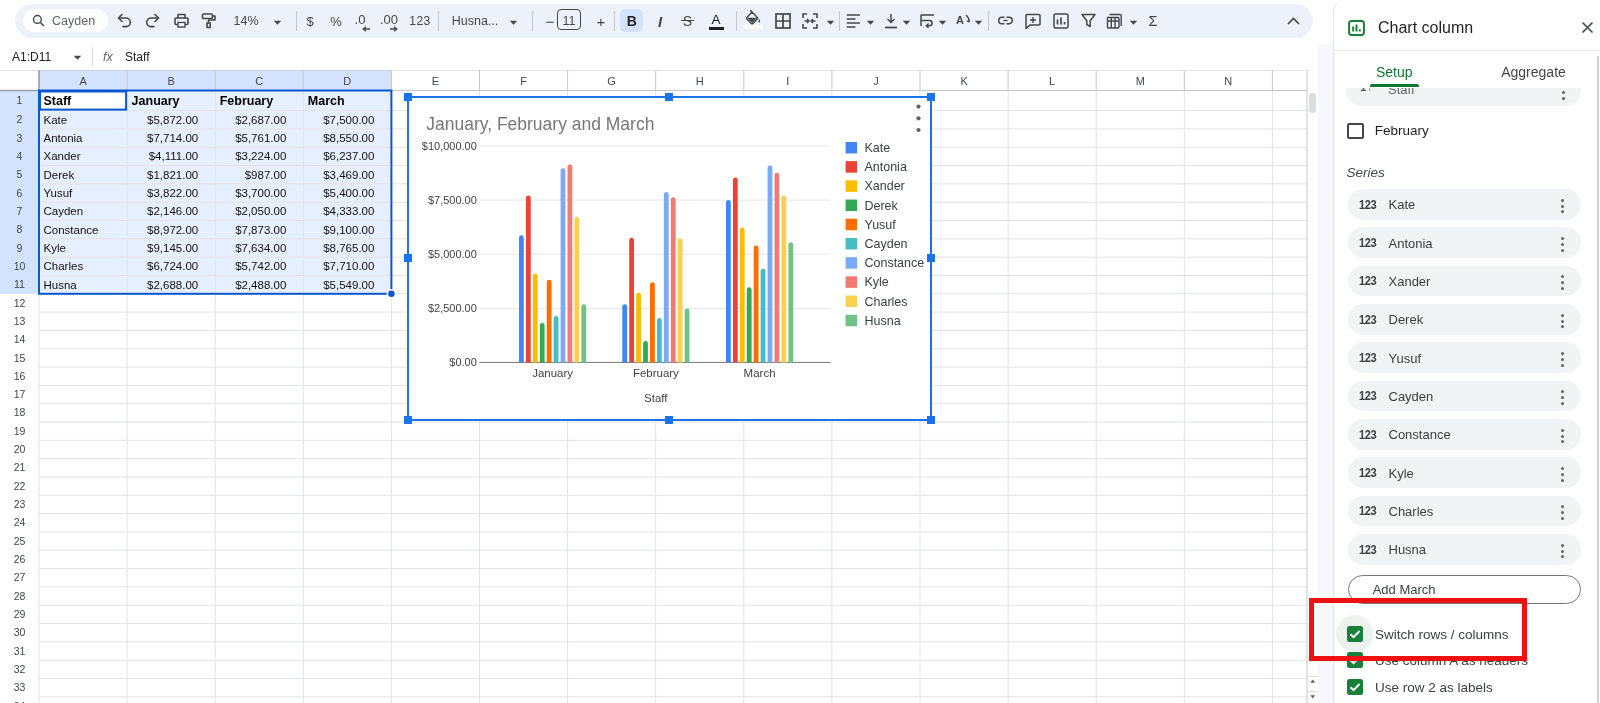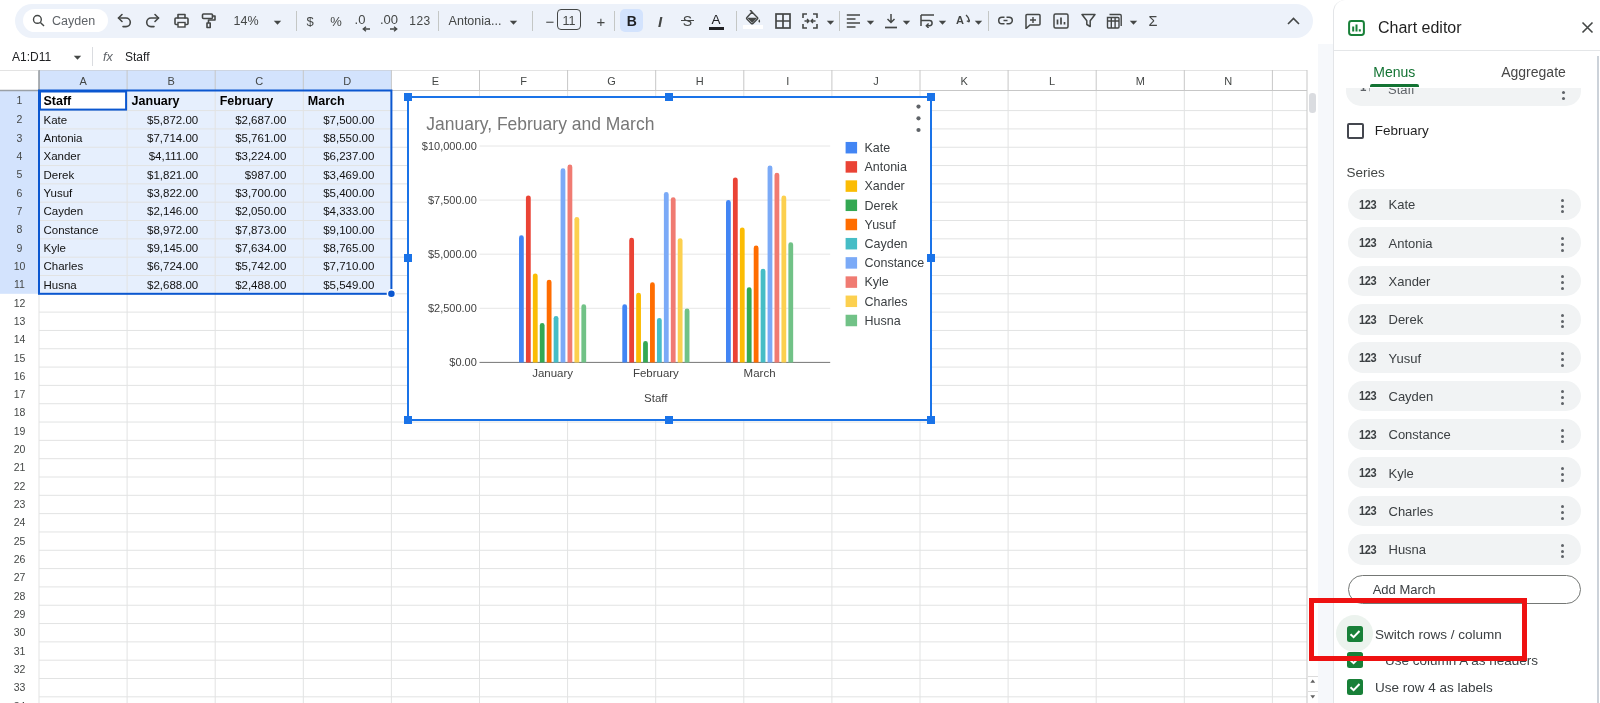--- a/index.html
+++ b/index.html
@@ -44,21 +44,21 @@
 <div class="tx" style="left:360px;top:19px;font-size:13px;color:#444746;font-weight:500;transform:translate(-50%,-50%);">.0</div>
 <svg class="abs" style="left:361px;top:25.5px" width="10" height="7" viewBox="0 0 10 7">
     <path d="M9 3 H2.5 M5 0.7 L2.2 3 L5 5.3" fill="none" stroke="#444746" stroke-width="1.3"></path>
   </svg>
 <div class="tx" style="left:389px;top:19px;font-size:13px;color:#444746;font-weight:500;transform:translate(-50%,-50%);">.00</div>
 <svg class="abs" style="left:389px;top:25.5px" width="10" height="7" viewBox="0 0 10 7">
     <path d="M1 3 H7.5 M5 0.7 L7.8 3 L5 5.3" fill="none" stroke="#444746" stroke-width="1.3"></path>
   </svg>
 <div class="tx" style="left:420px;top:21px;font-size:12px;color:#444746;font-weight:500;transform:translate(-50%,-50%);letter-spacing:0.5px;">123</div>
 <div class="abs" style="left:438px;top:11px;width:1px;height:20px;background:#c4c7c5;"></div>
-<div class="tx" style="left:475px;top:21px;font-size:12.5px;color:#444746;font-weight:400;transform:translate(-50%,-50%);">Antonia...</div>
+<div class="tx" style="left:475px;top:21px;font-size:12.5px;color:#444746;font-weight:400;transform:translate(-50%,-50%);">Husna...</div>
 <svg class="abs" style="left:508.5px;top:19.5px" width="9" height="6" viewBox="0 0 9 6">
     <path d="M0.8 0.8 L4.5 4.8 L8.2 0.8 Z" fill="#444746"></path>
   </svg>
 <div class="abs" style="left:531.5px;top:11px;width:1px;height:20px;background:#c4c7c5;"></div>
 <div class="tx" style="left:550px;top:21px;font-size:15px;color:#444746;font-weight:400;transform:translate(-50%,-50%);">−</div>
 <div class="abs" style="left:557px;top:9px;width:24px;height:21px;border:1.5px solid #444746;border-radius:4px;box-sizing:border-box;"></div>
 <div class="tx" style="left:569px;top:21px;font-size:12.5px;color:#444746;font-weight:400;transform:translate(-50%,-50%);">11</div>
 <div class="tx" style="left:601px;top:21px;font-size:15px;color:#444746;font-weight:400;transform:translate(-50%,-50%);">+</div>
 <div class="abs" style="left:614px;top:11px;width:1px;height:20px;background:#c4c7c5;"></div>
 <div class="abs" style="left:620px;top:9px;width:23px;height:23px;background:#d3e3fd;border-radius:5px;"></div>
@@ -345,37 +345,37 @@
   </svg>
 <svg class="abs" style="left:1310px;top:694.5px" width="5.5" height="4" viewBox="0 0 5.5 4">
     <path d="M0.3 0.3 L2.75 3.6 L5.2 0.3 Z" fill="#616161"></path>
   </svg>
 <div class="abs" style="left:1317.5px;top:44px;width:15px;height:659px;background:#f6f8fb;"></div>
 <div class="abs" style="left:1332.5px;top:0;width:267.5px;height:703px;background:#fff;border-left:1px solid #e3e5e8;box-sizing:border-box;border-top-left-radius:12px;"></div>
 <svg class="abs" style="left:1348px;top:19.5px" width="17" height="16" viewBox="0 0 17 16">
     <rect x="1.1" y="1.1" width="14.8" height="13.8" rx="2.4" fill="none" stroke="#188038" stroke-width="2"></rect>
     <path d="M5.2 11.5 V6.5 M8.5 11.5 V4.5 M11.8 11.5 V9.2" stroke="#188038" stroke-width="2"></path>
   </svg>
-<div class="tx" style="left:1378px;top:19px;font-size:16px;color:#1f1f1f;">Chart editor</div>
+<div class="tx" style="left:1378px;top:19px;font-size:16px;color:#1f1f1f;">Chart column</div>
 <svg class="abs" style="left:1580.5px;top:21px" width="13" height="13" viewBox="0 0 13 13">
     <path d="M1.5 1.5 L11.5 11.5 M11.5 1.5 L1.5 11.5" stroke="#444746" stroke-width="1.6"></path>
   </svg>
 <div class="abs" style="left:1333.5px;top:50px;width:266.5px;height:1px;background:#e4e6e8;"></div>
-<div class="tx" style="left:1394.3px;top:72.2px;font-size:14px;color:#137333;font-weight:500;transform:translate(-50%,-50%);">Menus</div>
+<div class="tx" style="left:1394.3px;top:72.2px;font-size:14px;color:#137333;font-weight:500;transform:translate(-50%,-50%);">Setup</div>
 <div class="tx" style="left:1533.5px;top:72.2px;font-size:14px;color:#474747;transform:translate(-50%,-50%);">Aggregate</div>
 <div class="abs" style="left:1370.3px;top:84.4px;width:48.8px;height:3px;background:#137333;border-radius:2px 2px 0 0;"></div>
 <div class="abs" style="left:1346px;top:88px;width:235px;height:18.3px;background:#f1f3f4;border-radius:0 0 15px 15px;overflow:hidden;">
     <div class="tx" style="left:14px;top:-7px;font-size:11.5px;font-weight:600;color:#5f6368;">1↑</div>
     <div class="tx" style="left:42px;top:-6px;font-size:13px;color:#5f6368;">Staff</div>
     <div class="abs" style="left:216px;top:2.5px;width:3px;height:3px;border-radius:50%;background:#5f6368;"></div>
     <div class="abs" style="left:216px;top:8.5px;width:3px;height:3px;border-radius:50%;background:#5f6368;"></div>
   </div>
 <div class="abs" style="left:1346.6px;top:122.9px;width:13.7px;height:12px;border:2px solid #44474f;border-radius:2px;"></div>
 <div class="tx" style="left:1374.7px;top:123px;font-size:13.5px;color:#1f1f1f;">February</div>
-<div class="tx" style="left:1346.6px;top:164.5px;font-size:13.5px;color:#444746;font-weight:500;">Series</div>
+<div class="tx" style="left:1346.6px;top:164.5px;font-size:13.5px;color:#444746;font-weight:500;font-style:italic;">Series</div>
 <div class="abs" style="left:1348px;top:189.1px;width:232.5px;height:30.6px;background:#f1f3f4;border-radius:15.3px;"></div>
 <div class="tx" style="left:1358.5px;top:197.8px;font-size:12px;font-weight:600;color:#3c4043;letter-spacing:-0.4px;transform:scale(0.92,1);transform-origin:left top;">123</div>
 <div class="tx" style="left:1388.5px;top:197.3px;font-size:13px;color:#3c4043;">Kate</div>
 <div class="abs" style="left:1561px;top:198.8px;width:3px;height:3px;border-radius:50%;background:#5f6368;"></div>
 <div class="abs" style="left:1561px;top:204.6px;width:3px;height:3px;border-radius:50%;background:#5f6368;"></div>
 <div class="abs" style="left:1561px;top:210.4px;width:3px;height:3px;border-radius:50%;background:#5f6368;"></div>
 <div class="abs" style="left:1348px;top:227.43px;width:232.5px;height:30.6px;background:#f1f3f4;border-radius:15.3px;"></div>
 <div class="tx" style="left:1358.5px;top:236.13px;font-size:12px;font-weight:600;color:#3c4043;letter-spacing:-0.4px;transform:scale(0.92,1);transform-origin:left top;">123</div>
 <div class="tx" style="left:1388.5px;top:235.63px;font-size:13px;color:#3c4043;">Antonia</div>
 <div class="abs" style="left:1561px;top:237.13px;width:3px;height:3px;border-radius:50%;background:#5f6368;"></div>
@@ -429,24 +429,24 @@
 <div class="abs" style="left:1561px;top:543.77px;width:3px;height:3px;border-radius:50%;background:#5f6368;"></div>
 <div class="abs" style="left:1561px;top:549.57px;width:3px;height:3px;border-radius:50%;background:#5f6368;"></div>
 <div class="abs" style="left:1561px;top:555.37px;width:3px;height:3px;border-radius:50%;background:#5f6368;"></div>
 <div class="abs" style="left:1348px;top:574.8px;width:232.5px;height:29px;border:1px solid #747775;border-radius:15px;box-sizing:border-box;background:#fff;"></div>
 <div class="tx" style="left:1372.7px;top:582px;font-size:13px;color:#3c4043;">Add March</div>
 <div class="abs" style="left:1336px;top:614.9px;width:37px;height:37px;border-radius:50%;background:#ecf3ee;"></div>
 <div class="abs" style="left:1346.5px;top:625.5px;width:16px;height:16px;background:#188038;border-radius:2.5px;"></div>
 <svg class="abs" style="left:1346.5px;top:625.5px" width="16" height="16" viewBox="0 0 16 16">
     <path d="M3.5 8.2 L6.6 11.2 L12.5 5" fill="none" stroke="#fff" stroke-width="2"></path>
   </svg>
-<div class="tx" style="left:1375px;top:626.5px;font-size:13.5px;color:#3c4043;">Switch rows / column</div>
+<div class="tx" style="left:1375px;top:626.5px;font-size:13.5px;color:#3c4043;">Switch rows / columns</div>
 <div class="abs" style="left:1346.5px;top:652.1px;width:16px;height:16px;background:#188038;border-radius:2.5px;"></div>
 <svg class="abs" style="left:1346.5px;top:652.1px" width="16" height="16" viewBox="0 0 16 16">
     <path d="M3.5 8.2 L6.6 11.2 L12.5 5" fill="none" stroke="#fff" stroke-width="2"></path>
   </svg>
-<div class="tx" style="left:1375px;top:653px;font-size:13.5px;color:#3c4043;margin-left:10px;">Use column A as headers</div>
+<div class="tx" style="left:1375px;top:653px;font-size:13.5px;color:#3c4043;">Use column A as headers</div>
 <div class="abs" style="left:1346.5px;top:679.3px;width:16px;height:16px;background:#188038;border-radius:2.5px;"></div>
 <svg class="abs" style="left:1346.5px;top:679.3px" width="16" height="16" viewBox="0 0 16 16">
     <path d="M3.5 8.2 L6.6 11.2 L12.5 5" fill="none" stroke="#fff" stroke-width="2"></path>
   </svg>
-<div class="tx" style="left:1375px;top:680px;font-size:13.5px;color:#3c4043;">Use row 4 as labels</div>
+<div class="tx" style="left:1375px;top:680px;font-size:13.5px;color:#3c4043;">Use row 2 as labels</div>
 <div class="abs" style="left:1596.5px;top:56px;width:2.5px;height:647px;background:#ccd2d9;"></div>
 <div class="abs" style="left:1309px;top:598px;width:218px;height:63px;border:5px solid #ee1111;box-sizing:border-box;z-index:50;"></div>
 </body></html>

